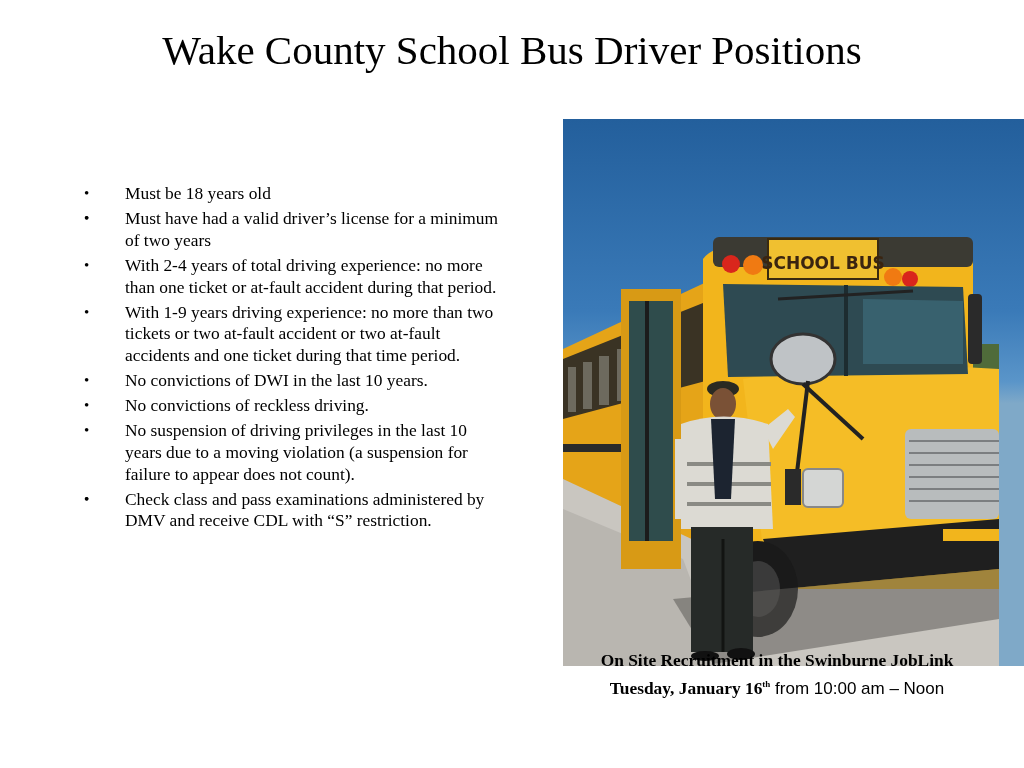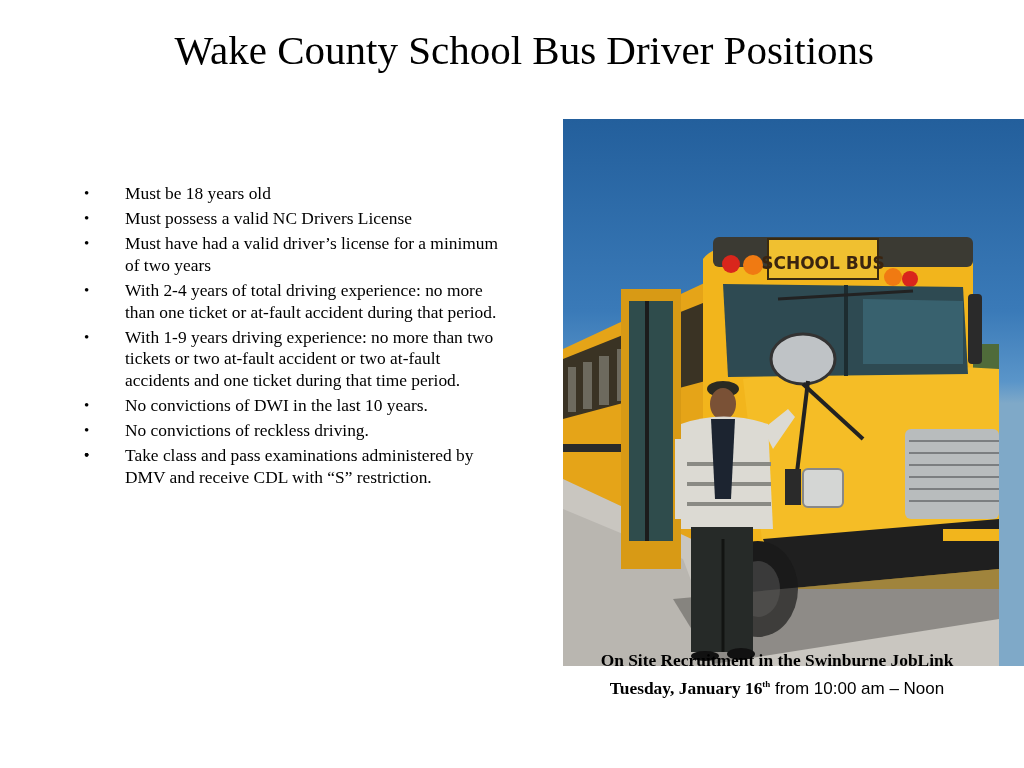--- a/index.html
+++ b/index.html
@@ -4,21 +4,21 @@
   <style>
     html, body { margin: 0; padding: 0; }
     body {
       width: 1024px; height: 768px; overflow: hidden;
       background: #ffffff; position: relative;
       font-family: "Liberation Serif", "DejaVu Serif", serif;
       color: #000;
     }
     .title {
       position: absolute; left: 150px; top: 24px; width: 724px;
-      text-align: right; font-size: 41px; line-height: 53px;
+      text-align: center; font-size: 41px; line-height: 53px;
       font-weight: normal; margin: 0;
     }
     .bullets {
       position: absolute; left: 84px; top: 183px; width: 420px;
       margin: 0; padding: 0; list-style: none;
       font-size: 17.4px; line-height: 21.8px;
     }
     .bullets li {
       position: relative; padding-left: 41px; margin-bottom: 3.2px;
     }
@@ -41,29 +41,29 @@
     }
     .caption sup { font-size: 9px; font-family: Liberation Serif, serif; }
   </style>
 </head>
 <body>
 
 <h1 class="title">Wake County School Bus Driver Positions</h1>
 
 <ul class="bullets">
   <li><span class="dot">•</span><span>Must be 18 years old</span></li>
-  <li><span class="dot">•</span><span>Must possess a valid NC Drivers License</span></li>
+  <li><span class="dot">•</span></li>
   <li><span class="dot">•</span><span>Must have had a valid driver’s license for a minimum of two years</span></li>
   <li><span class="dot">•</span><span>With 2-4 years of total driving experience: no more than one ticket or at-fault accident during that period.</span></li>
   <li><span class="dot">•</span><span>With 1-9 years driving experience: no more than two tickets or two at-fault accident or two at-fault accidents and one ticket during that time period.</span></li>
   <li><span class="dot">•</span><span>No convictions of DWI in the last 10 years.</span></li>
   <li><span class="dot">•</span><span>No convictions of reckless driving.</span></li>
+  <li><span class="dot">•</span><span>No suspension of driving privileges in the last 10 years due to a moving violation (a suspension for failure to appear does not count).</span></li>
   <li><span class="dot">•</span></li>
-  <li><span class="dot">•</span></li>
-  <li><span class="dot">•</span><span>Take class and pass examinations administered by DMV and receive CDL with “S” restriction.</span></li>
+  <li><span class="dot">•</span><span>Check class and pass examinations administered by DMV and receive CDL with “S” restriction.</span></li>
 </ul>
 
 <div class="photo">
   <svg width="436" height="547" viewBox="0 0 436 547">
 
     <rect x="300" y="225" width="136" height="40" fill="#4f6b3a"></rect>
 
     <polygon points="0,300 436,380 436,547 0,547" fill="#c9c6c0"></polygon>
     <polygon points="0,390 120,440 160,547 0,547" fill="#b9b6b0"></polygon>
 

